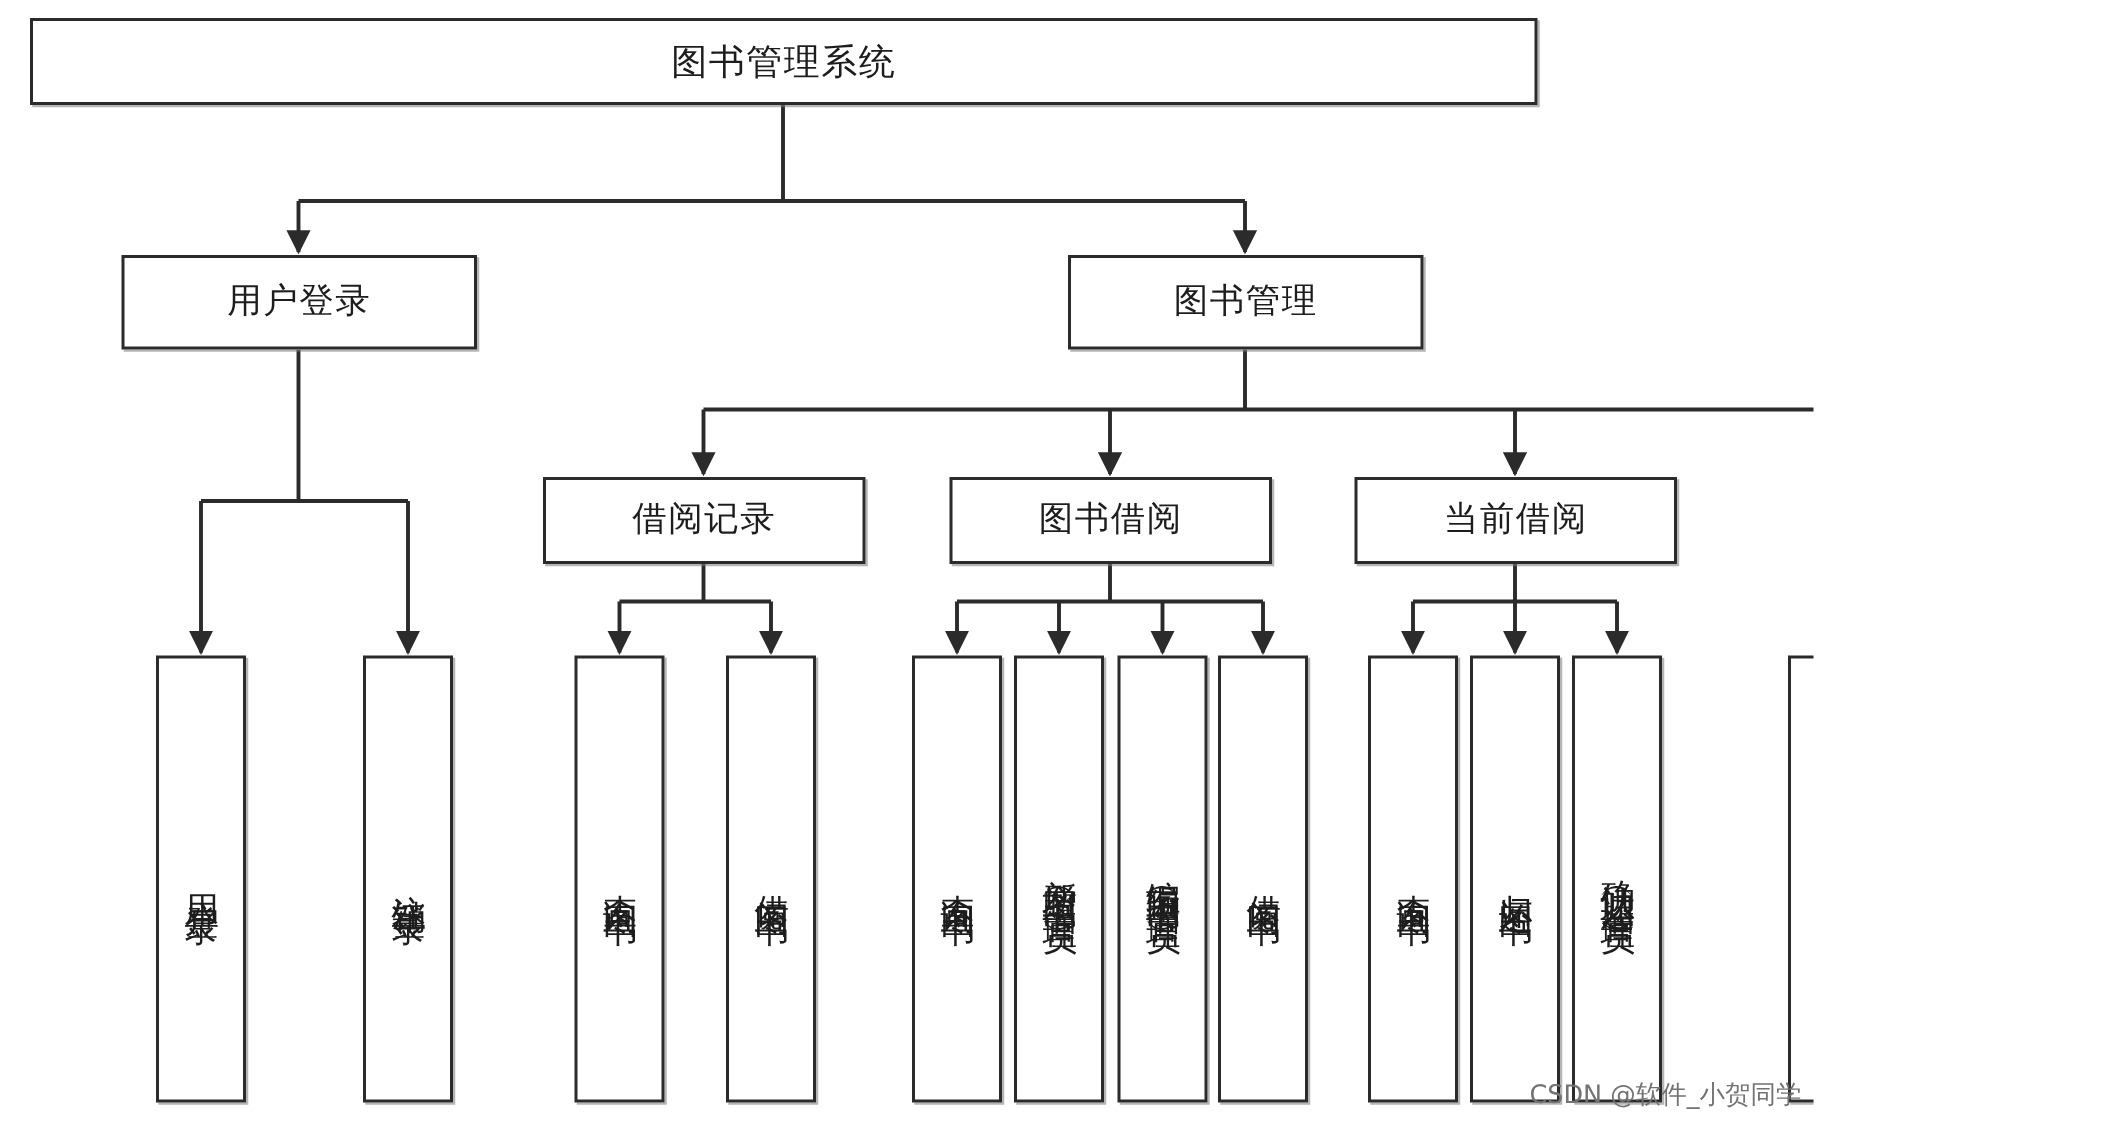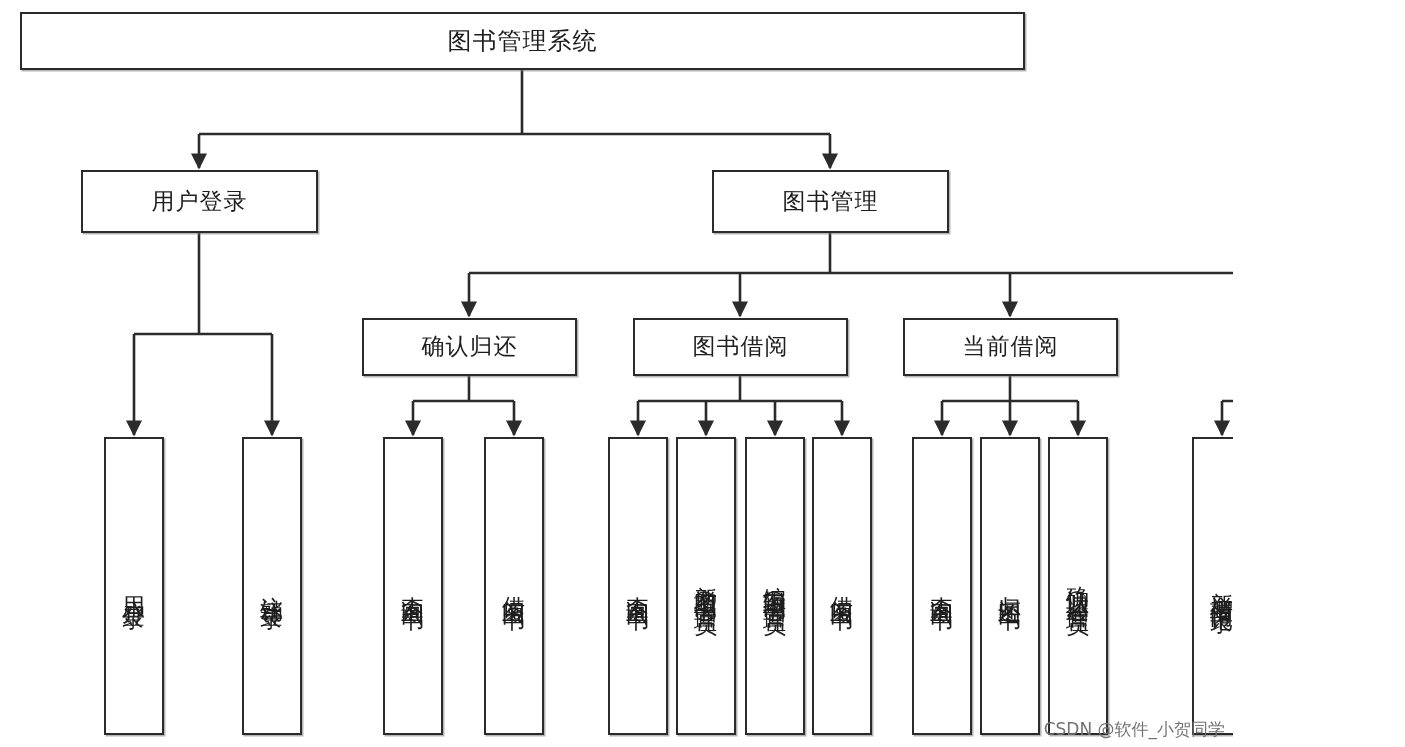--- a/index.html
+++ b/index.html
@@ -10,21 +10,20 @@
   }
   body {
     font-family: "DejaVu Sans", "Liberation Sans", sans-serif;
   }
   #diagram-root {
     position: relative;
     width: 1209px;
     height: 747px;
     background: #ffffff;
     overflow: hidden;
-    padding-left: 24px;
   }
   #edge-layer {
     position: absolute;
     left: 0;
     top: 0;
     width: 1405px;
     height: 747px;
     pointer-events: none;
   }
   .node {
@@ -133,21 +132,21 @@
   </div>
 
   <div class="node node-h" style="left:81px; top:170px; width:237px; height:63px;">
     <span>用户登录</span>
   </div>
   <div class="node node-h" style="left:712px; top:170px; width:237px; height:63px;text-align:right;">
     <span>图书管理</span>
   </div>
 
   <div class="node node-h" style="left:362px; top:318px; width:215px; height:58px;">
-    <span>确认归还</span>
+    <span>借阅记录</span>
   </div>
   <div class="node node-h" style="left:633px; top:318px; width:215px; height:58px;align-items:center;">
     <span>图书借阅</span>
   </div>
   <div class="node node-h" style="left:903px; top:318px; width:215px; height:58px;">
     <span>当前借阅</span>
   </div>
 
   <div class="node node-v" style="left:104px; top:437px; width:60px; height:298px;">
     <span class="vlabel">用户登录</span>

